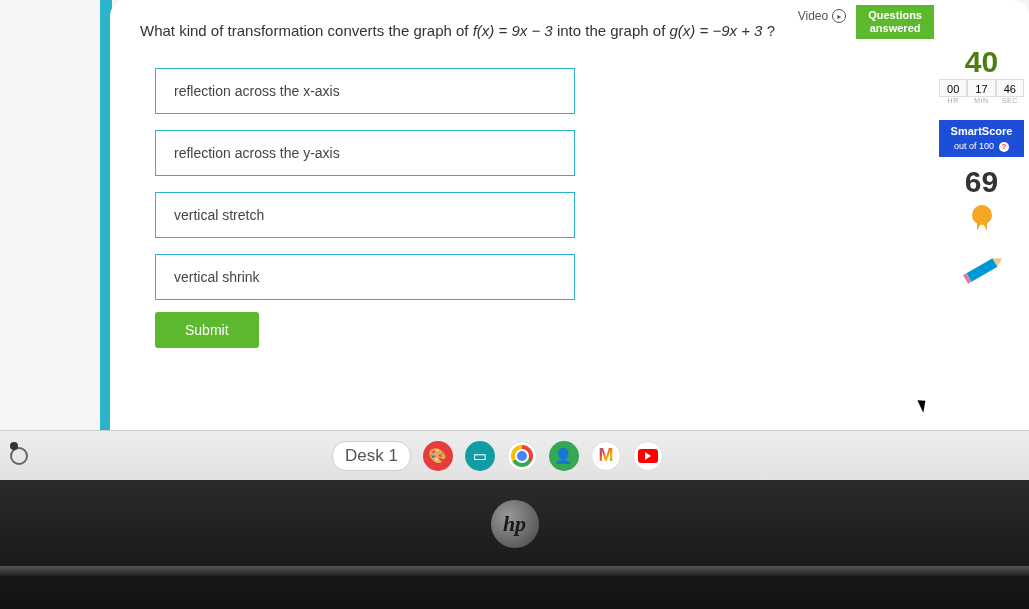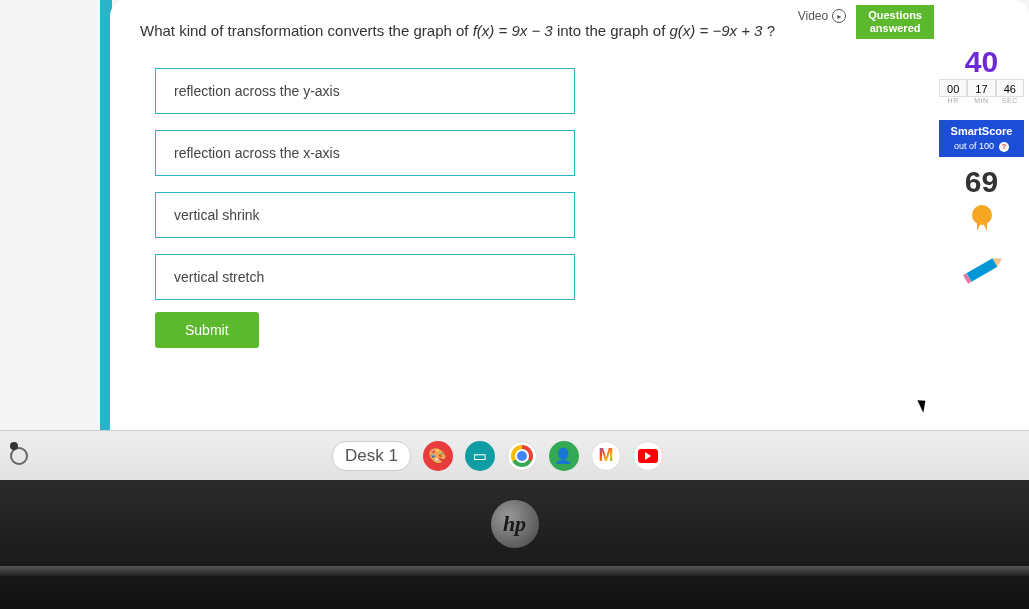--- a/index.html
+++ b/index.html
@@ -101,21 +101,21 @@
       color: #fff;
       font-size: 11px;
       font-weight: bold;
       padding: 4px 12px;
       line-height: 1.2;
       text-align: center;
     }
     .count {
       font-size: 30px;
       font-weight: bold;
-      color: #6d28d9;
+      color: #4d7c0f;
       margin-top: 45px;
     }
     .time-header {
       background: #0097d6;
       color: #fff;
       font-size: 11px;
       font-weight: bold;
       text-align: center;
       padding: 5px 0;
       width: 85px;
@@ -286,24 +286,24 @@
 
     <div class="question">
       <span>What kind of transformation converts the graph of </span>
       <span class="expr">f(x) = 9x − 3</span>
       <span> into the graph of </span>
       <span class="expr">g(x) = −9x + 3</span>
       <span>?</span>
     </div>
 
     <div class="options">
+      <div class="option">reflection across the x-axis</div>
       <div class="option">reflection across the y-axis</div>
-      <div class="option">reflection across the x-axis</div>
+      <div class="option">vertical stretch</div>
       <div class="option">vertical shrink</div>
-      <div class="option">vertical stretch</div>
     </div>
 
     <button class="submit">Submit</button>
   </div>
 
   <div class="sidebar">
     <div class="count">40</div>
 
     <div class="time-cells">
       <div class="tc">00</div>

